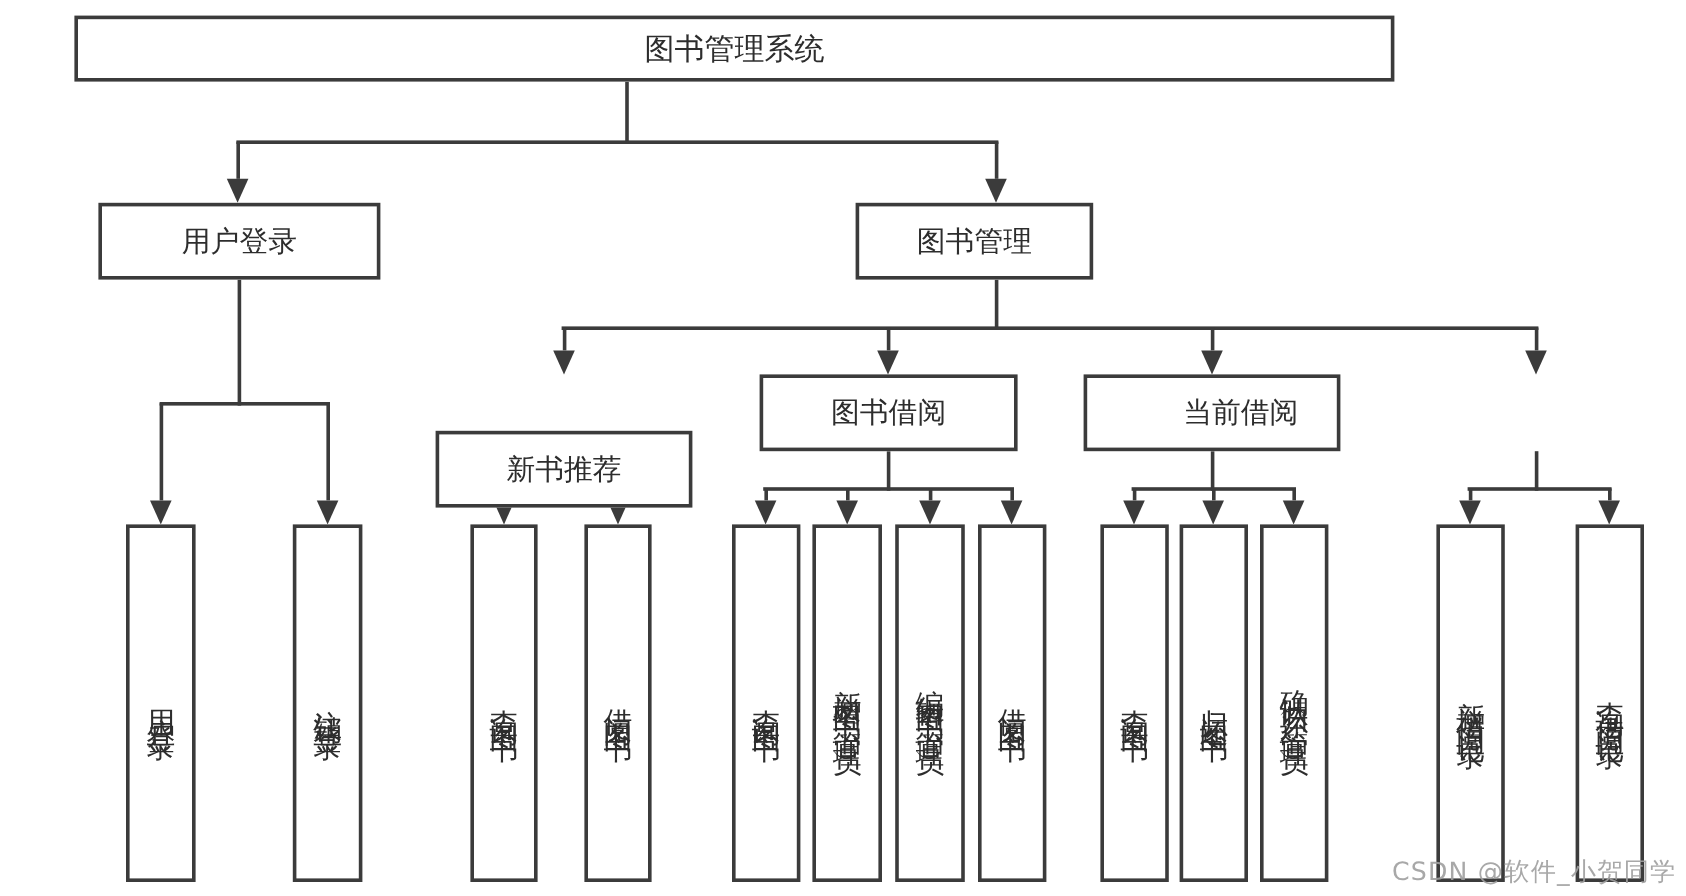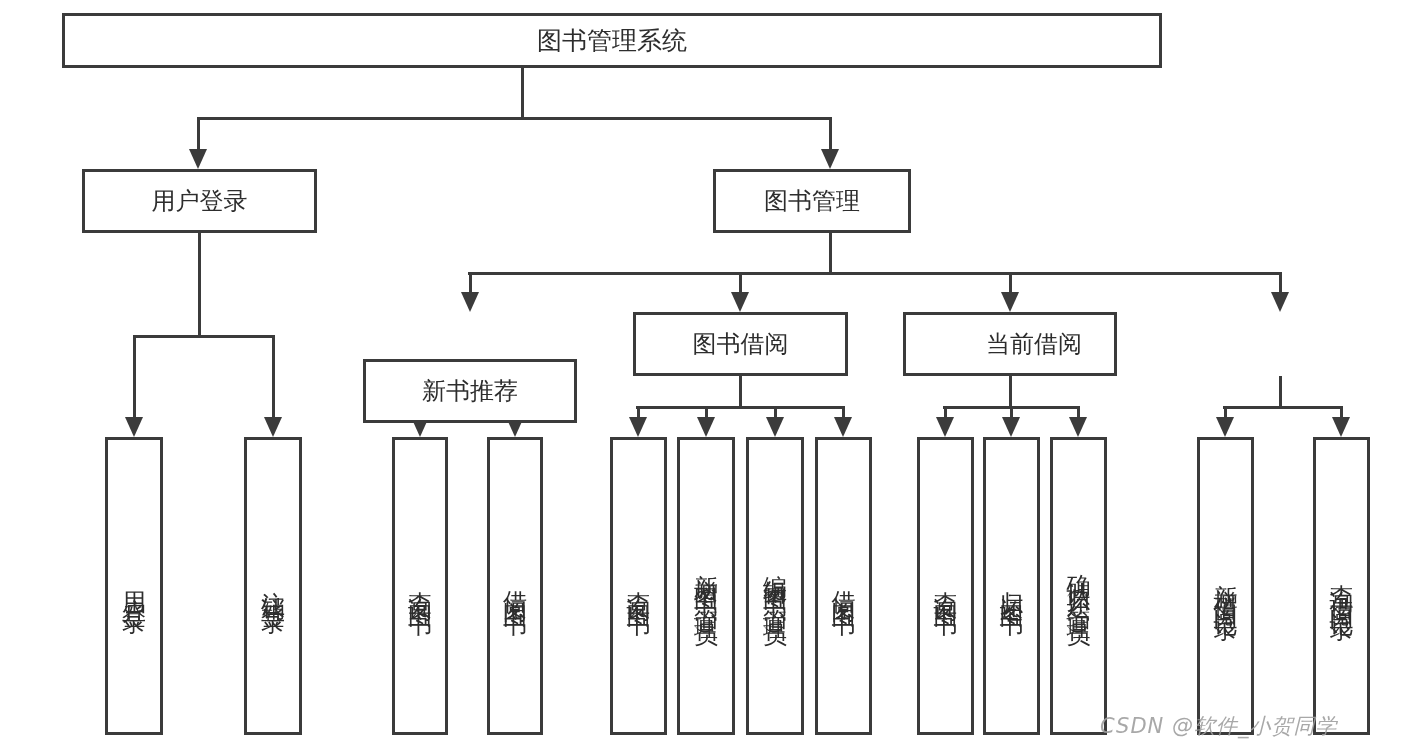--- a/index.html
+++ b/index.html
@@ -57,29 +57,28 @@
   }
   .arrow-head {
     width: 0;
     height: 0;
     border-left: 9px solid transparent;
     border-right: 9px solid transparent;
     border-top: 20px solid var(--line);
   }
   .watermark {
     position: absolute;
-    left: 1100px;
+    left: 1160px;
     top: 712px;
     font-size: 21px;
     letter-spacing: 1px;
     color: var(--wm);
     opacity: 0.9;
     z-index: 5;
     white-space: nowrap;
-    font-style: italic;
   }
 </style>
 </head>
 <body>
 
 <div id="canvas">
   <div class="watermark">CSDN @软件_小贺同学</div>
 <div class="vline" style="left: 520.5px; top: 68px; width: 3px; height: 52px;"></div>
     <div class="vline" style="left: 197.5px; top: 233px; width: 3px; height: 105px;"></div>
     <div class="vline" style="left: 828.5px; top: 233px; width: 3px; height: 42px;"></div>

